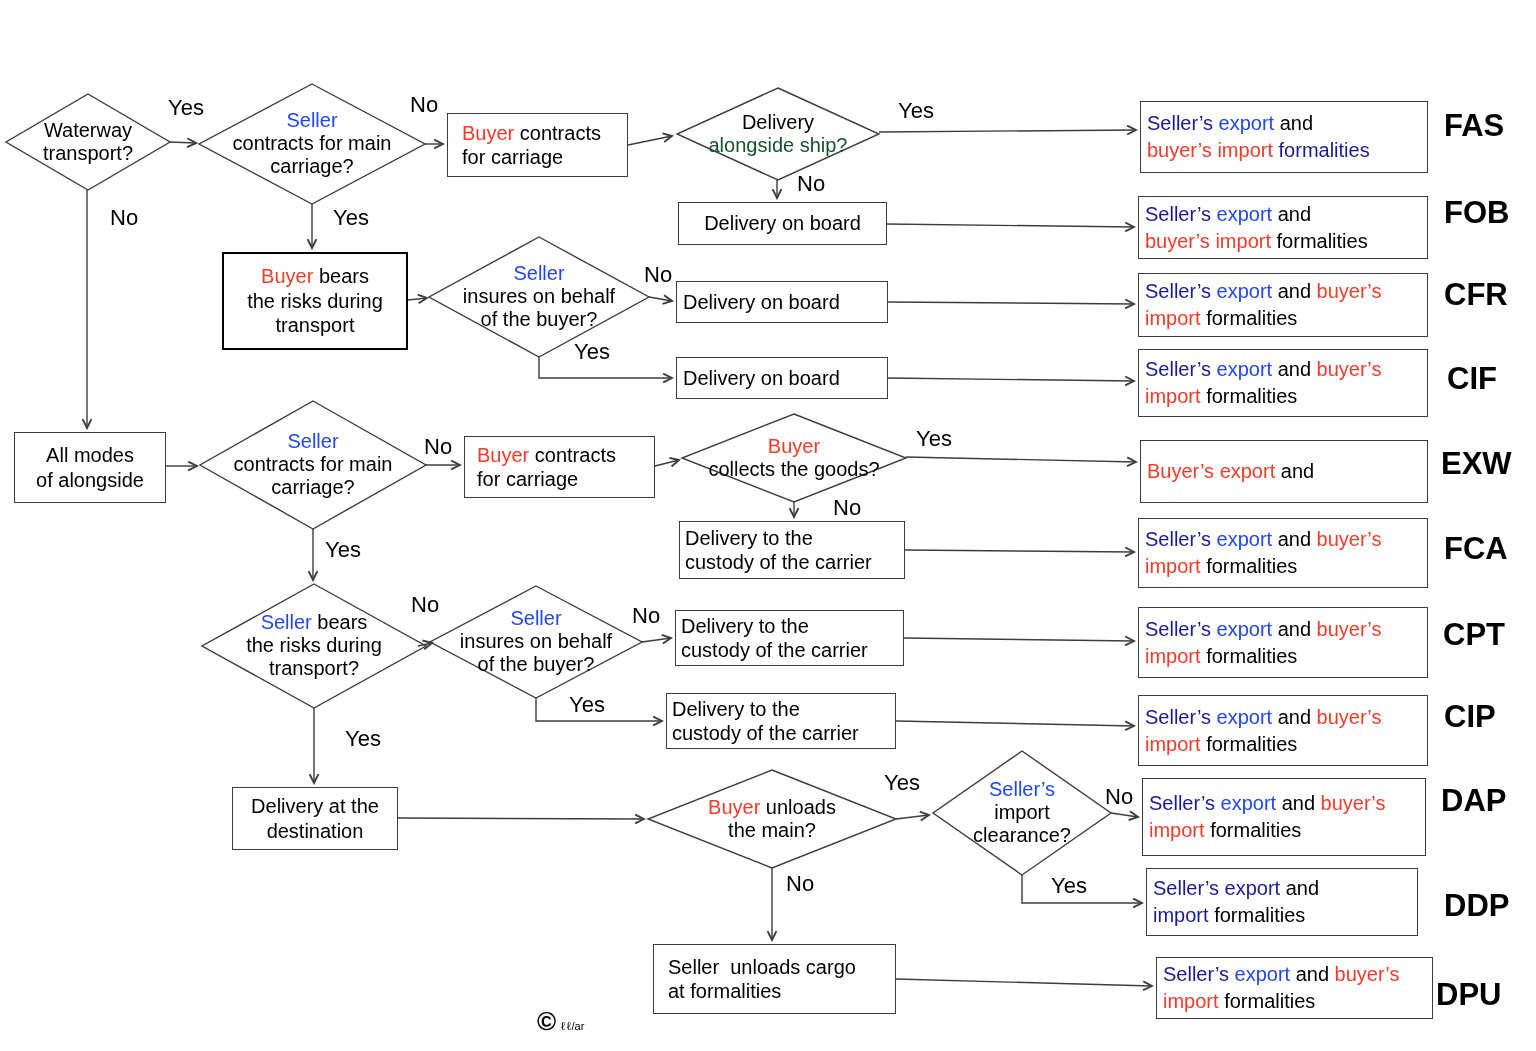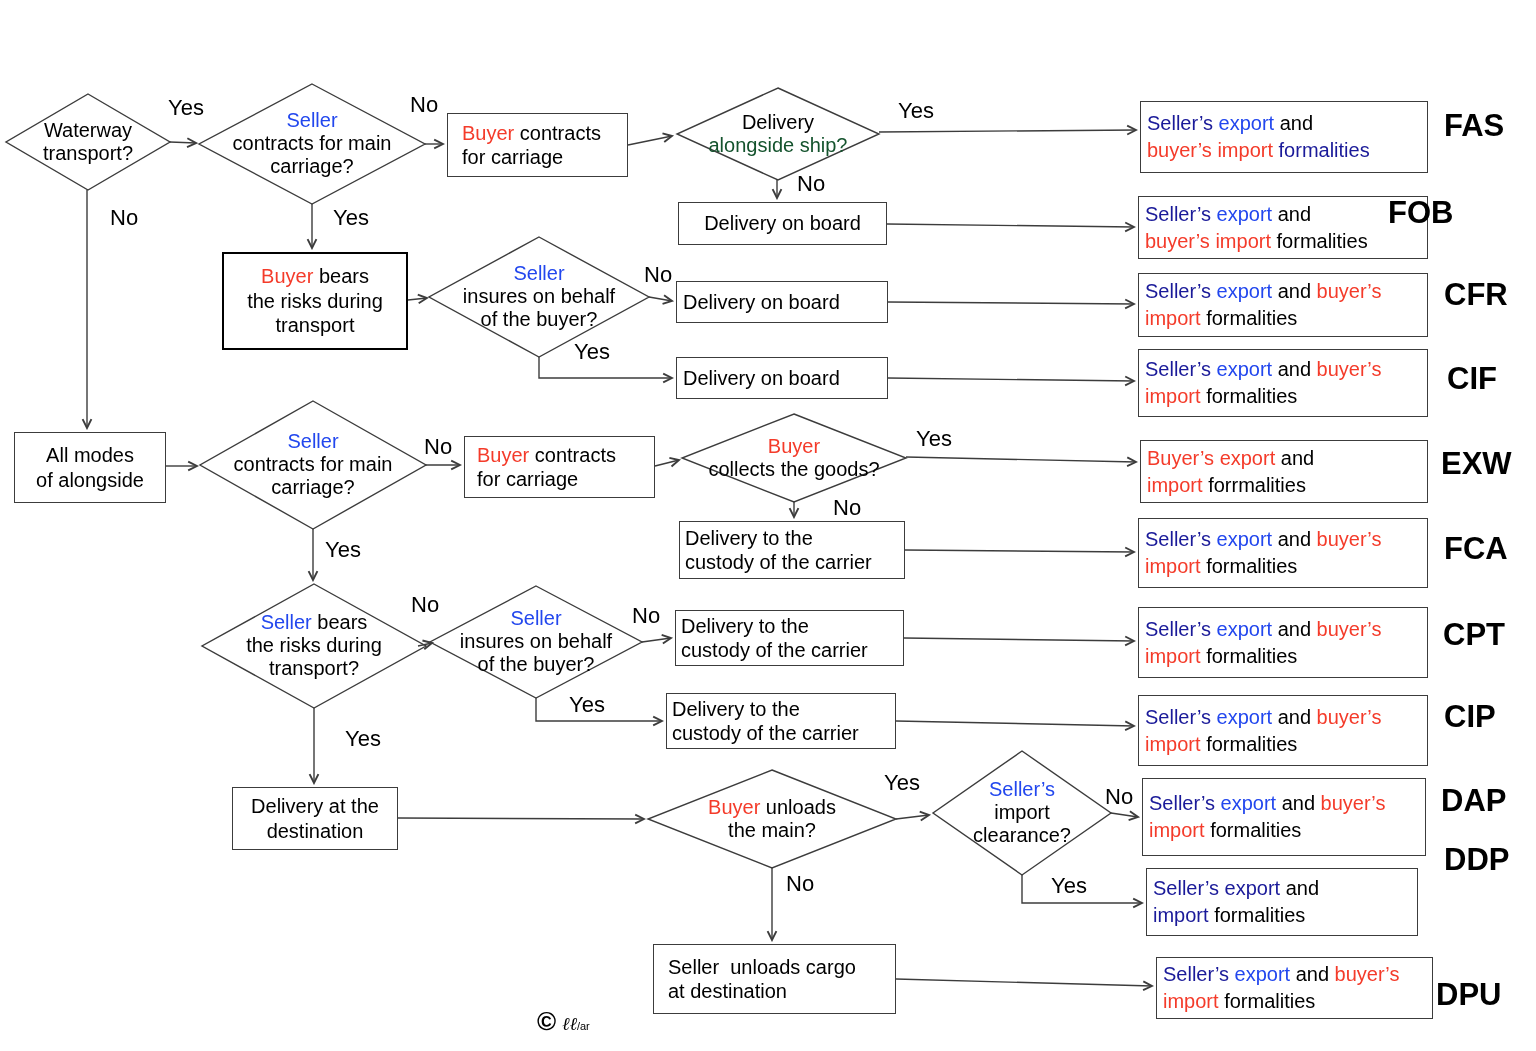--- a/index.html
+++ b/index.html
@@ -16,21 +16,21 @@
   .box.center{align-items:center;text-align:center;}
   .box.left{align-items:flex-start;text-align:left;}
   .box.thick{border:2.5px solid #000;}
   .result{position:absolute;background:#fff;border:1.5px solid #3c3c3c;box-sizing:border-box;
           display:flex;flex-direction:column;justify-content:center;
           font-size:20px;line-height:1.35;color:#000;padding-left:6px;z-index:2;}
   .term{position:absolute;font-size:31px;font-weight:bold;color:#000;z-index:3;white-space:pre;}
   .edge-label{position:absolute;font-size:22px;color:#000;z-index:3;white-space:pre;}
   .copyright{position:absolute;left:537px;top:1006px;color:#000;z-index:3;white-space:pre;}
   .copyright .sym{font-size:26px;font-weight:bold;}
-  .copyright .script{font-size:18px;font-style:italic;font-family:"DejaVu Serif",serif;}
+  .copyright .script{font-size:12px;font-family:"DejaVu Serif",serif;}
   .copyright .suffix{font-size:11px;}
 </style>
 </head>
 <body>
 
 <div id="stage">
   <svg id="shapes" width="1536" height="1051">
     <defs>
       <marker id="arr" viewBox="0 0 10 10" refX="8.5" refY="5" markerWidth="9" markerHeight="9" orient="auto-start-reverse">
         <path d="M1.5,1.5 L8.5,5 L1.5,8.5" fill="none" stroke="#3c3c3c" stroke-width="1.5"></path>
@@ -165,45 +165,44 @@
       <div class="box left" style="left: 666px; top: 693px; width: 230px; height: 56px; padding-left: 5px;">
         <div class="tline"><span style="color: rgb(0, 0, 0);">Delivery to the</span></div>
         <div class="tline"><span style="color: rgb(0, 0, 0);">custody of the carrier</span></div>
       </div>
       <div class="box center" style="left: 232px; top: 787px; width: 166px; height: 63px;">
         <div class="tline"><span style="color: rgb(0, 0, 0); text-align: right;">Delivery at the</span></div>
         <div class="tline"><span style="color: rgb(0, 0, 0);">destination</span></div>
       </div>
       <div class="box left" style="left: 653px; top: 944px; width: 243px; height: 70px; padding-left: 14px;">
         <div class="tline"><span style="color: rgb(0, 0, 0);">Seller  unloads cargo</span></div>
-        <div class="tline"><span style="color: rgb(0, 0, 0);">at destination</span></div>
+        <div class="tline"><span style="color: rgb(0, 0, 0);">at formalities</span></div>
       </div>
       <div class="result" style="left: 1140px; top: 101px; width: 288px; height: 72px;">
         <div class="tline"><span style="color: rgb(26, 26, 153);">Seller’s </span><span style="color: rgb(34, 71, 238);">export</span><span style="color: rgb(0, 0, 0);"> and</span></div>
         <div class="tline"><span style="color: rgb(244, 59, 42);">buyer’s import</span><span style="color: rgb(26, 26, 153);"> formalities</span></div>
       </div>
       <div class="term" style="left: 1444px; top: 108px;">FAS</div>
       <div class="result" style="left: 1138px; top: 196px; width: 290px; height: 63px;">
         <div class="tline"><span style="color: rgb(26, 26, 153);">Seller’s </span><span style="color: rgb(34, 71, 238);">export</span><span style="color: rgb(0, 0, 0);"> and</span></div>
         <div class="tline"><span style="color: rgb(244, 59, 42);">buyer’s import</span><span style="color: rgb(0, 0, 0);"> formalities</span></div>
       </div>
-      <div class="term" style="left: 1388px; top: 195px;">FOB</div>
+      <div class="term" style="left: 1444px; top: 195px;">FOB</div>
       <div class="result" style="left: 1138px; top: 273px; width: 290px; height: 64px;">
         <div class="tline"><span style="color: rgb(26, 26, 153);">Seller’s </span><span style="color: rgb(34, 71, 238);">export</span><span style="color: rgb(0, 0, 0);"> and </span><span style="color: rgb(244, 59, 42);">buyer’s</span></div>
         <div class="tline"><span style="color: rgb(244, 59, 42);">import</span><span style="color: rgb(0, 0, 0);"> formalities</span></div>
       </div>
       <div class="term" style="left: 1444px; top: 277px;">CFR</div>
       <div class="result" style="left: 1138px; top: 349px; width: 290px; height: 68px;">
         <div class="tline"><span style="color: rgb(26, 26, 153);">Seller’s </span><span style="color: rgb(34, 71, 238);">export</span><span style="color: rgb(0, 0, 0);"> and </span><span style="color: rgb(244, 59, 42);">buyer’s</span></div>
         <div class="tline"><span style="color: rgb(244, 59, 42);">import</span><span style="color: rgb(0, 0, 0);"> formalities</span></div>
       </div>
       <div class="term" style="left: 1447px; top: 361px;">CIF</div>
       <div class="result" style="left: 1140px; top: 440px; width: 288px; height: 63px;">
         <div class="tline"><span style="color: rgb(244, 59, 42);">Buyer’s export</span><span style="color: rgb(0, 0, 0);"> and</span></div>
-        <div class="tline"><span style="color: rgb(244, 59, 42);">import</span><span style="color: rgb(0, 0, 0);"> forrmalities</span></div>
       </div>
       <div class="term" style="left: 1441px; top: 446px;">EXW</div>
       <div class="result" style="left: 1138px; top: 518px; width: 290px; height: 70px;">
         <div class="tline"><span style="color: rgb(26, 26, 153);">Seller’s </span><span style="color: rgb(34, 71, 238);">export</span><span style="color: rgb(0, 0, 0);"> and </span><span style="color: rgb(244, 59, 42);">buyer’s</span></div>
         <div class="tline"><span style="color: rgb(244, 59, 42);">import</span><span style="color: rgb(0, 0, 0);"> formalities</span></div>
       </div>
       <div class="term" style="left: 1444px; top: 531px;">FCA</div>
       <div class="result" style="left: 1138px; top: 607px; width: 290px; height: 71px;">
         <div class="tline"><span style="color: rgb(26, 26, 153);">Seller’s </span><span style="color: rgb(34, 71, 238);">export</span><span style="color: rgb(0, 0, 0);"> and </span><span style="color: rgb(244, 59, 42);">buyer’s</span></div>
         <div class="tline"><span style="color: rgb(244, 59, 42);">import</span><span style="color: rgb(0, 0, 0);"> formalities</span></div>
@@ -216,21 +215,21 @@
       <div class="term" style="left: 1444px; top: 699px;">CIP</div>
       <div class="result" style="left: 1142px; top: 778px; width: 284px; height: 78px;">
         <div class="tline"><span style="color: rgb(26, 26, 153);">Seller’s </span><span style="color: rgb(34, 71, 238);">export</span><span style="color: rgb(0, 0, 0);"> and </span><span style="color: rgb(244, 59, 42);">buyer’s</span></div>
         <div class="tline"><span style="color: rgb(244, 59, 42);">import</span><span style="color: rgb(0, 0, 0);"> formalities</span></div>
       </div>
       <div class="term" style="left: 1441px; top: 783px;">DAP</div>
       <div class="result" style="left: 1146px; top: 868px; width: 272px; height: 68px;">
         <div class="tline"><span style="color: rgb(26, 26, 153);">Seller’s export</span><span style="color: rgb(0, 0, 0);"> and</span></div>
         <div class="tline"><span style="color: rgb(26, 26, 153);">import</span><span style="color: rgb(0, 0, 0);"> formalities</span></div>
       </div>
-      <div class="term" style="left: 1444px; top: 842px;">DDP</div>
+      <div class="term" style="left: 1444px; top: 888px;">DDP</div>
       <div class="result" style="left: 1156px; top: 957px; width: 277px; height: 62px;">
         <div class="tline"><span style="color: rgb(26, 26, 153);">Seller’s </span><span style="color: rgb(34, 71, 238);">export</span><span style="color: rgb(0, 0, 0);"> and </span><span style="color: rgb(244, 59, 42);">buyer’s</span></div>
         <div class="tline"><span style="color: rgb(244, 59, 42);">import</span><span style="color: rgb(0, 0, 0);"> formalities</span></div>
       </div>
       <div class="term" style="left: 1436px; top: 977px;">DPU</div>
       <div class="edge-label" style="left: 168px; top: 95px;">Yes</div>
       <div class="edge-label" style="left: 110px; top: 205px;">No</div>
       <div class="edge-label" style="left: 410px; top: 92px;">No</div>
       <div class="edge-label" style="left: 333px; top: 205px;">Yes</div>
       <div class="edge-label" style="left: 898px; top: 98px;">Yes</div>

